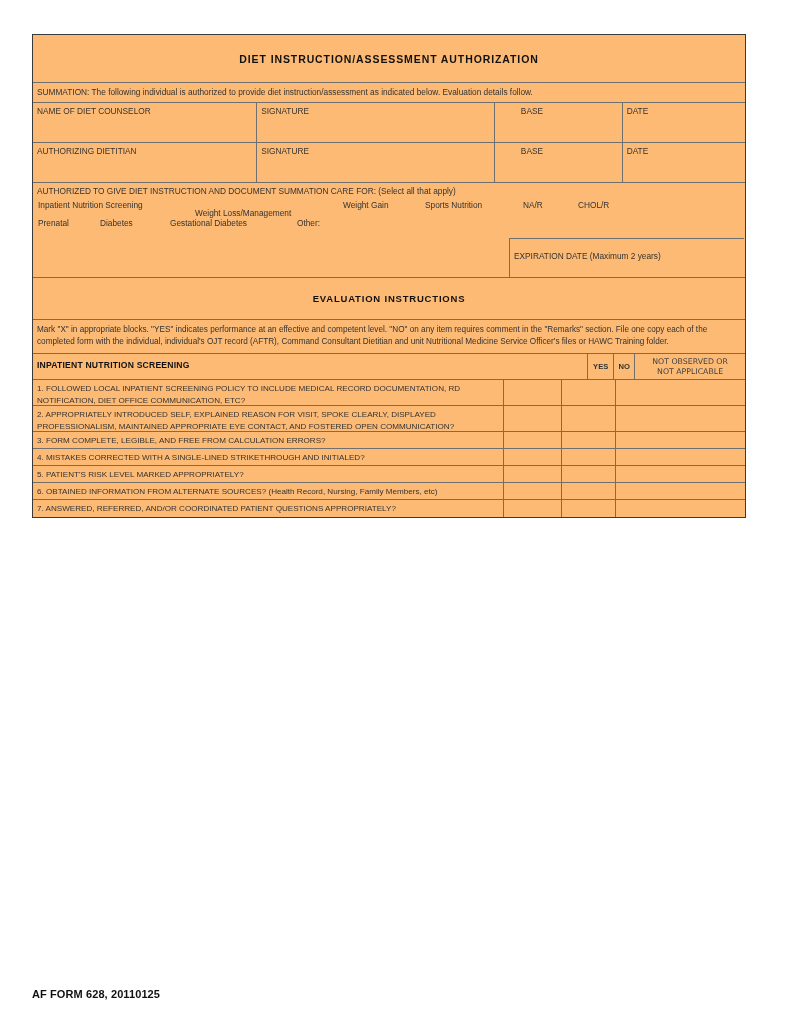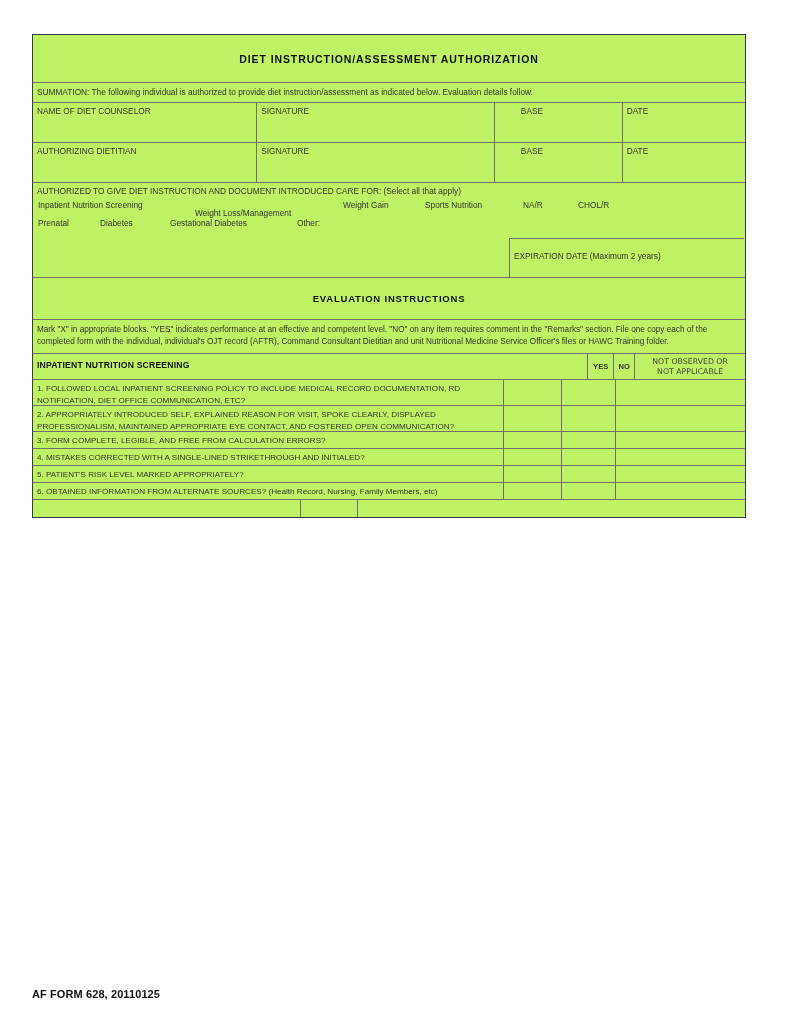--- a/index.html
+++ b/index.html
@@ -25,21 +25,21 @@
   }
 
   
   .form-frame {
     position: absolute;
     left: 32px;
     top: 34px;
     width: 714px;
     border: 1.5px solid #3a3a3a;
     box-sizing: border-box;
-    background: #bef264;
+    background: #fdba74;
   }
 
   .row {
     display: flex;
     box-sizing: border-box;
   }
   .band {
     box-sizing: border-box;
   }
   .bb { border-bottom: 1px solid #6f6f6f; }
@@ -197,21 +197,21 @@
     box-sizing: border-box;
     padding: 3px 4px 2px 4px;
     font-size: 8.1px;
     line-height: 12px;
     color: #333;
   }
   .chk-row .b-yes { width: 26px; box-sizing: border-box; }
   .chk-row .b-no  { width: 21px; box-sizing: border-box; }
   .chk-row .b-na  { width: 110px; box-sizing: border-box; }
   .r2 { height: 26px; }
-  .r-s { height: 17px; justify-content: center; }
+  .r-s { height: 17px; }
 
   
   .footer {
     position: absolute;
     left: 32px;
     top: 988px;
     font-size: 11px;
     font-weight: bold;
     color: #111;
     letter-spacing: 0.1px;
@@ -253,21 +253,21 @@
         <span>SIGNATURE</span>
       </div>
       <div class="cell c-base br">
         <span>BASE</span>
       </div>
       <div class="cell c-date">
         <span>DATE</span>
       </div>
     </div>
 
-    <div class="band auth-head">AUTHORIZED TO GIVE DIET INSTRUCTION AND DOCUMENT INTRODUCED CARE FOR:  (Select all that apply)</div>
+    <div class="band auth-head">AUTHORIZED TO GIVE DIET INSTRUCTION AND DOCUMENT SUMMATION CARE FOR:  (Select all that apply)</div>
 
     <div class="band opts">
       <span class="opt" style="left:5px;  top:0px;">Inpatient Nutrition Screening</span>
       <span class="opt" style="left:162px;top:8px;">Weight Loss/Management</span>
       <span class="opt" style="left:310px;top:0px;">Weight Gain</span>
       <span class="opt" style="left:392px;top:0px;">Sports Nutrition</span>
       <span class="opt" style="left:490px;top:0px;">NA/R</span>
       <span class="opt" style="left:545px;top:0px;">CHOL/R</span>
 
       <span class="opt" style="left:5px;  top:18px;">Prenatal</span>
@@ -336,20 +336,21 @@
     </div>
 
     <div class="chk-row r-s bb">
       <div class="q br">6. OBTAINED INFORMATION FROM ALTERNATE SOURCES? (Health Record, Nursing, Family Members, etc)</div>
       <div class="b-yes br"></div>
       <div class="b-no br"></div>
       <div class="b-na"></div>
     </div>
 
     <div class="chk-row r-s">
+      <div class="q br">7. ANSWERED, REFERRED, AND/OR COORDINATED PATIENT QUESTIONS APPROPRIATELY?</div>
       <div class="b-yes br"></div>
       <div class="b-no br"></div>
       <div class="b-na"></div>
     </div>
 
   </div>
 
   <div class="footer">AF FORM 628, 20110125</div>
 
 </div>

